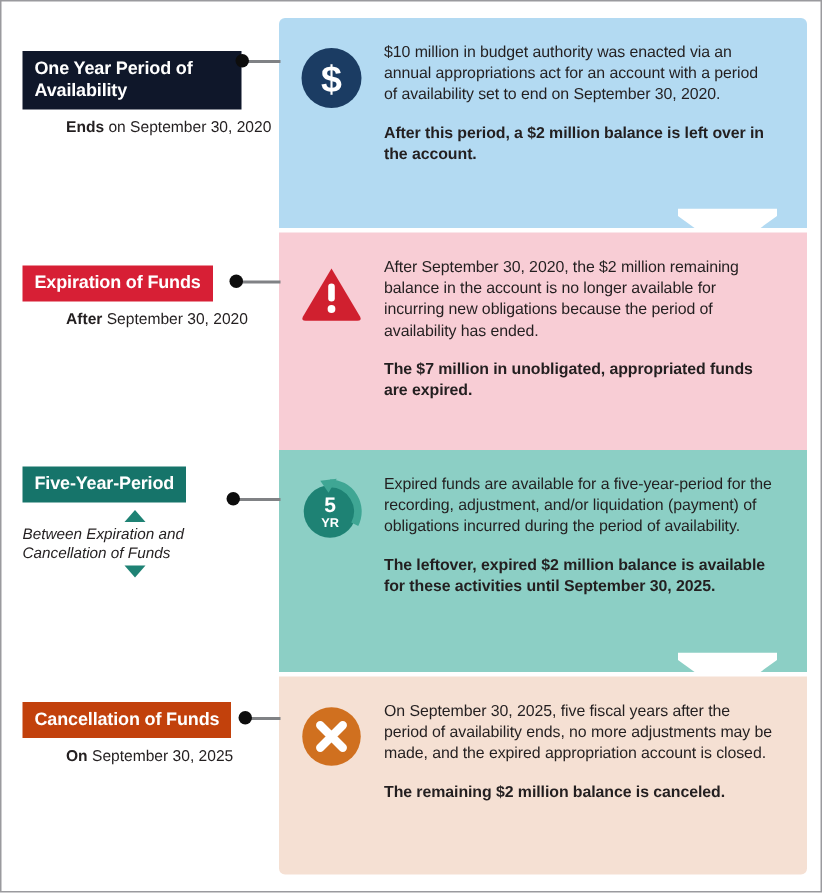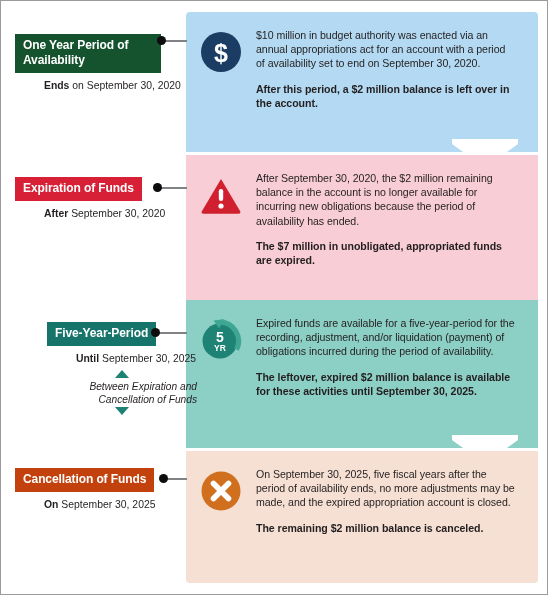--- a/index.html
+++ b/index.html
@@ -122,21 +122,21 @@
     position: absolute;
     left: 0; top: 0;
     width: 9px; height: 9px;
     border-radius: 50%;
     background: #0d0d0d;
   }
 
   
   .between {
     margin-top: 5px;
-    text-align: right;
+    text-align: left;
     width: 150px;
   }
   .between .tri {
     width: 0; height: 0;
     margin: 0 auto;
     border-left: 7px solid transparent;
     border-right: 7px solid transparent;
   }
   .between .tri.up   { border-bottom: 8px solid #1e8274; }
   .between .tri.down { border-top: 8px solid #1e8274; }
@@ -236,38 +236,35 @@
           <p>On September 30, 2025, five fiscal years after the period of availability ends, no more adjustments may be made, and the expired appropriation account is closed.</p>
           <p class="bold">The remaining $2 million balance is canceled.</p>
         </div>
       </div>
     </div>
   </div>
 
   <div class="labels">
 
     <div class="label-group" style="top:33px;">
-      <div class="tag" style="background:#14532d;">One Year Period of Availability</div>
+      <div class="tag" style="background:#0f172a;">One Year Period of Availability</div>
       <div class="sub">
         <b>Ends</b><span> on September 30, 2020</span>
       </div>
     </div>
 
     <div class="label-group" style="top:176px;">
       <div class="tag" style="background:#d71f35;">Expiration of Funds</div>
       <div class="sub">
         <b>After</b><span> September 30, 2020</span>
       </div>
     </div>
 
-    <div class="label-group" style="top:321px;margin-left:32px;">
+    <div class="label-group" style="top:310px;">
       <div class="tag" style="background:#16746a;">Five-Year-Period</div>
-      <div class="sub">
-        <b>Until</b><span> September 30, 2025</span>
-      </div>
       <div class="between">
         <div class="tri up"></div>
         <div class="note">Between Expiration and Cancellation of Funds</div>
         <div class="tri down"></div>
       </div>
     </div>
 
     <div class="label-group" style="top:467px;">
       <div class="tag" style="background:#c2410c;">Cancellation of Funds</div>
       <div class="sub">

